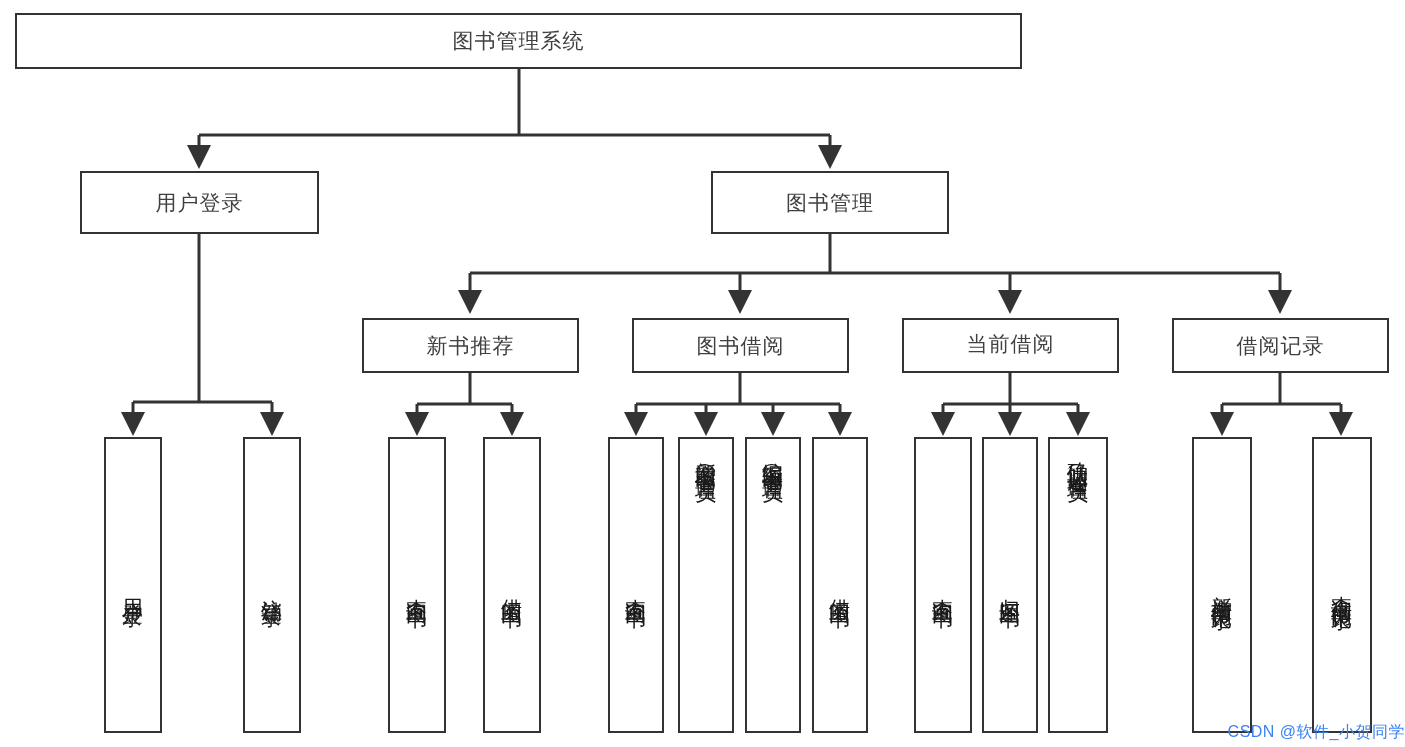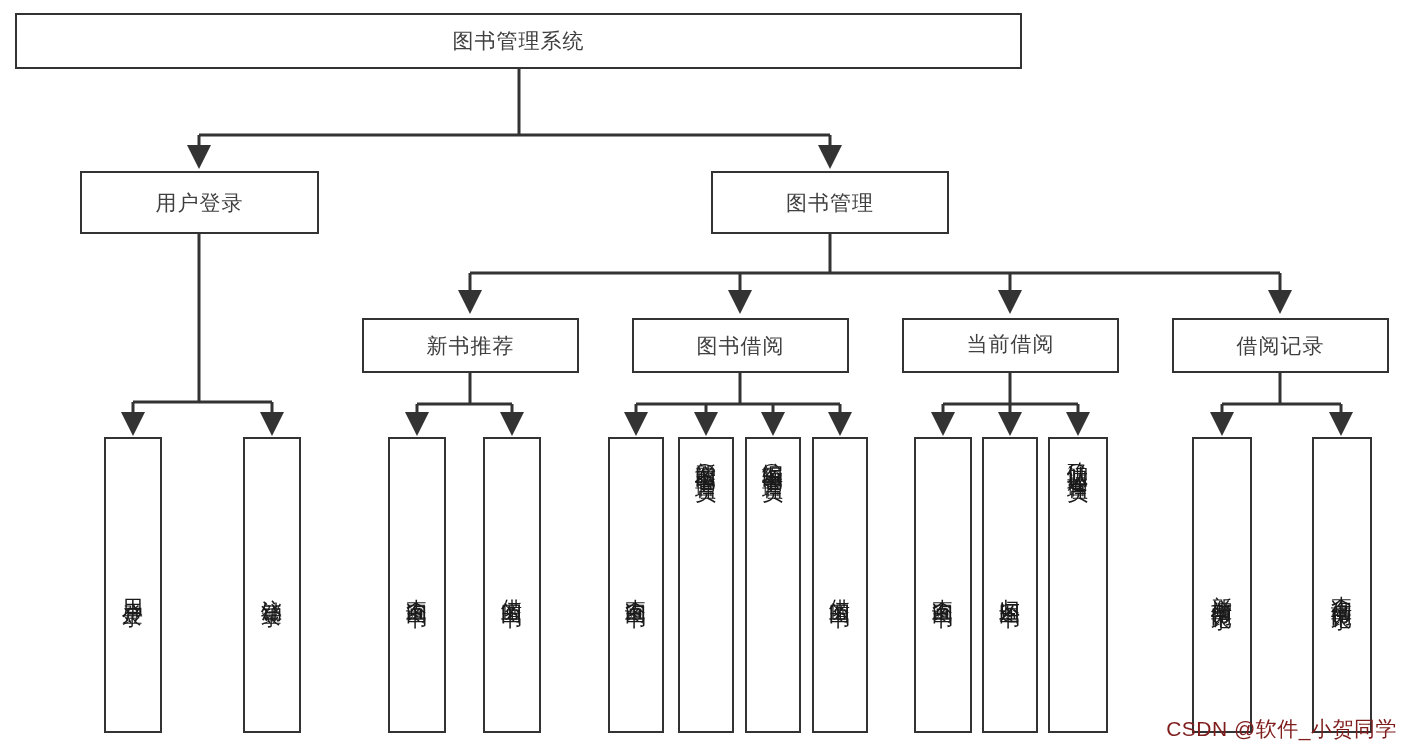--- a/index.html
+++ b/index.html
@@ -55,24 +55,24 @@
     color: #1a1a1a;
     letter-spacing: 3px;
     line-height: 1.0;
     white-space: nowrap;
   }
   .node.vertical.centered {
     align-items: center;
   }
   .watermark {
     position: absolute;
-    right: 8px;
+    right: 0;
     bottom: 4px;
-    font-size: 21px;
-    color: #7f1d1d;
+    font-size: 16px;
+    color: #3b82f6;
     letter-spacing: 0.5px;
     white-space: nowrap;
     pointer-events: none;
   }
 </style>
 </head>
 <body>
 
 <div id="diagram-root">
 

